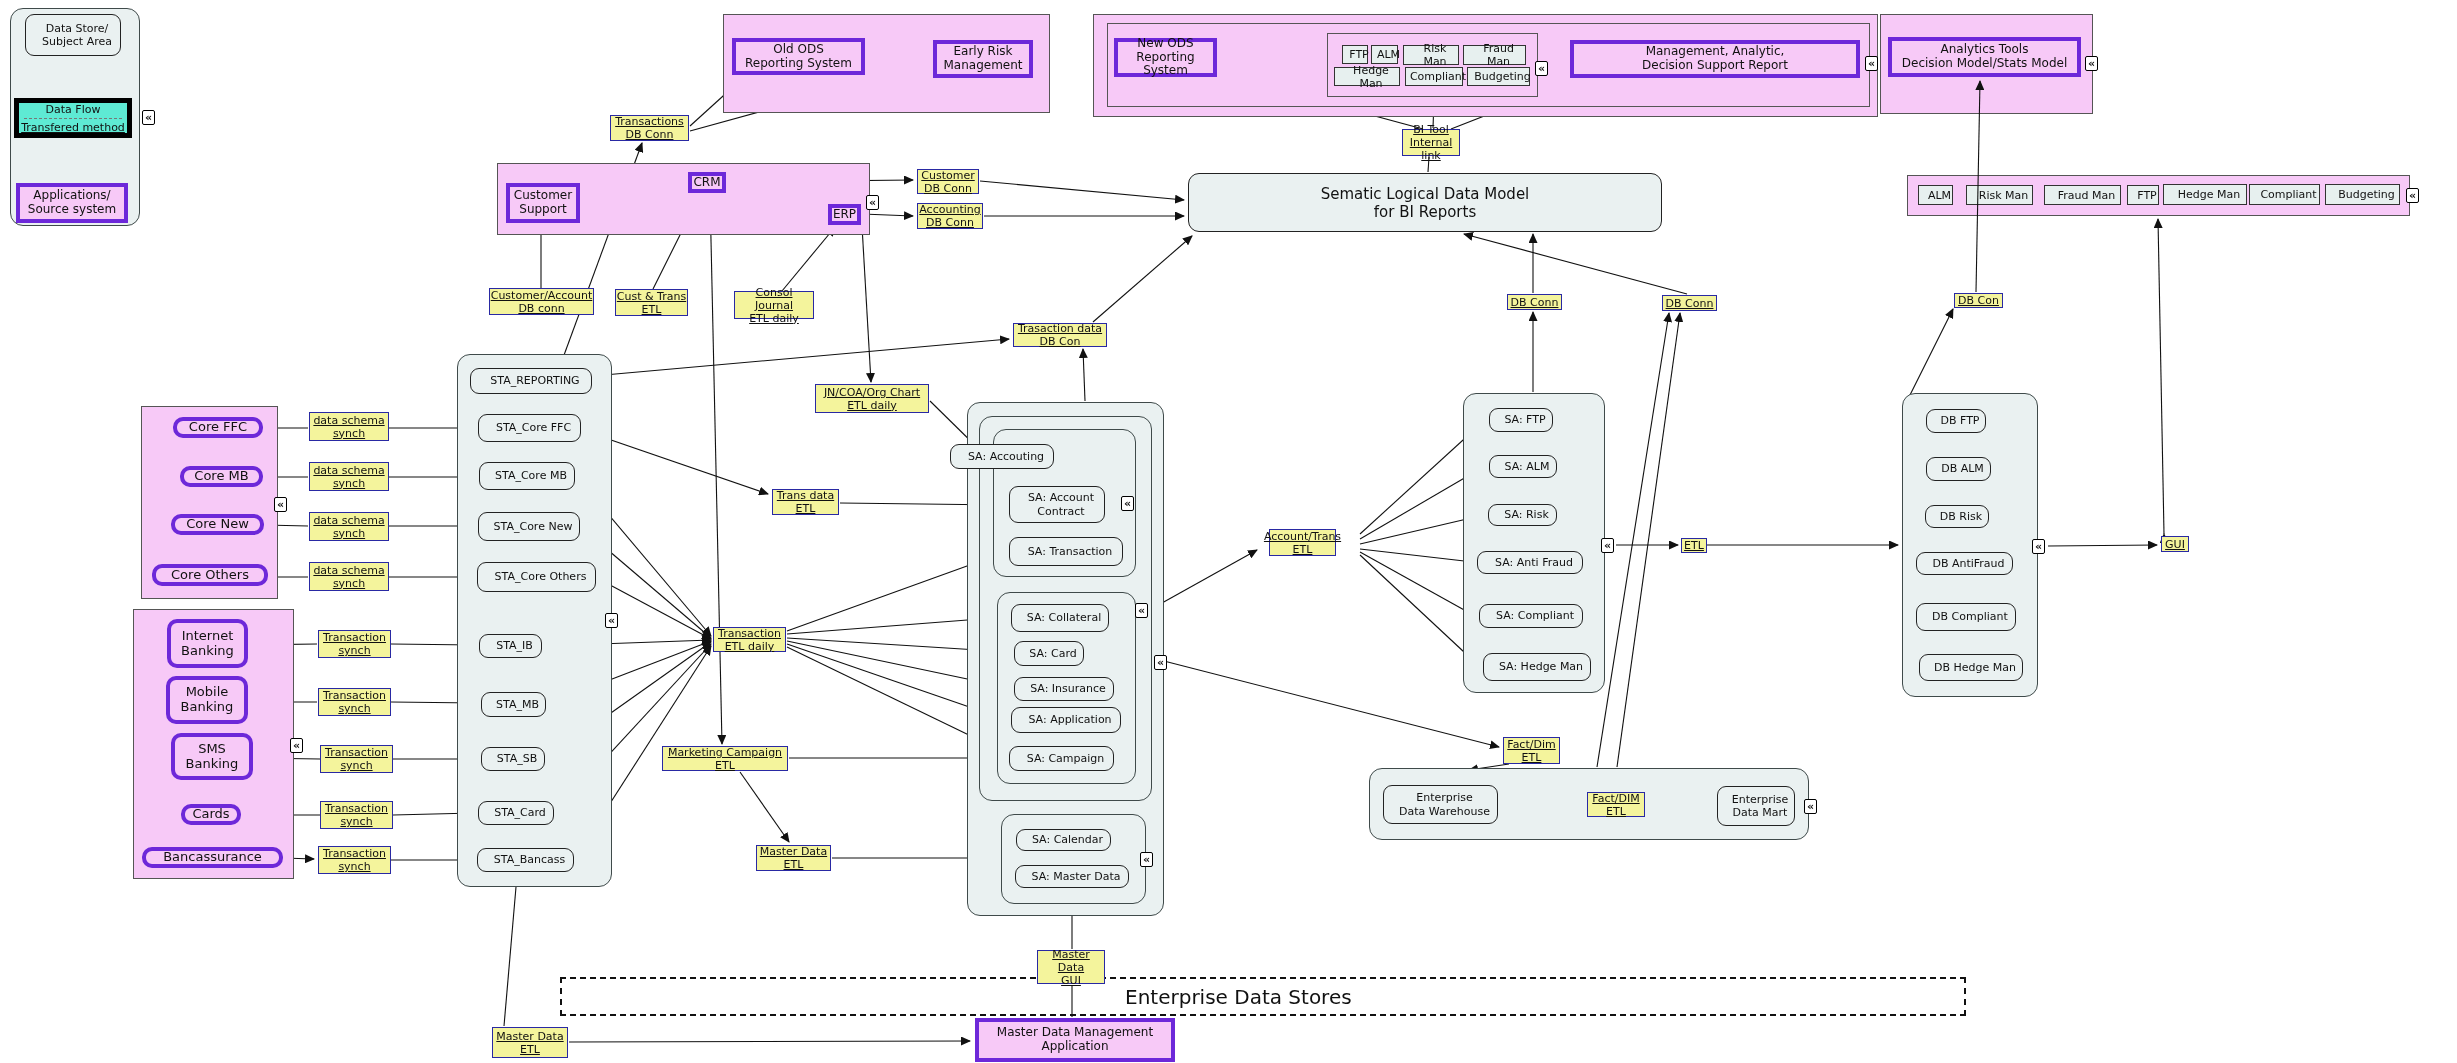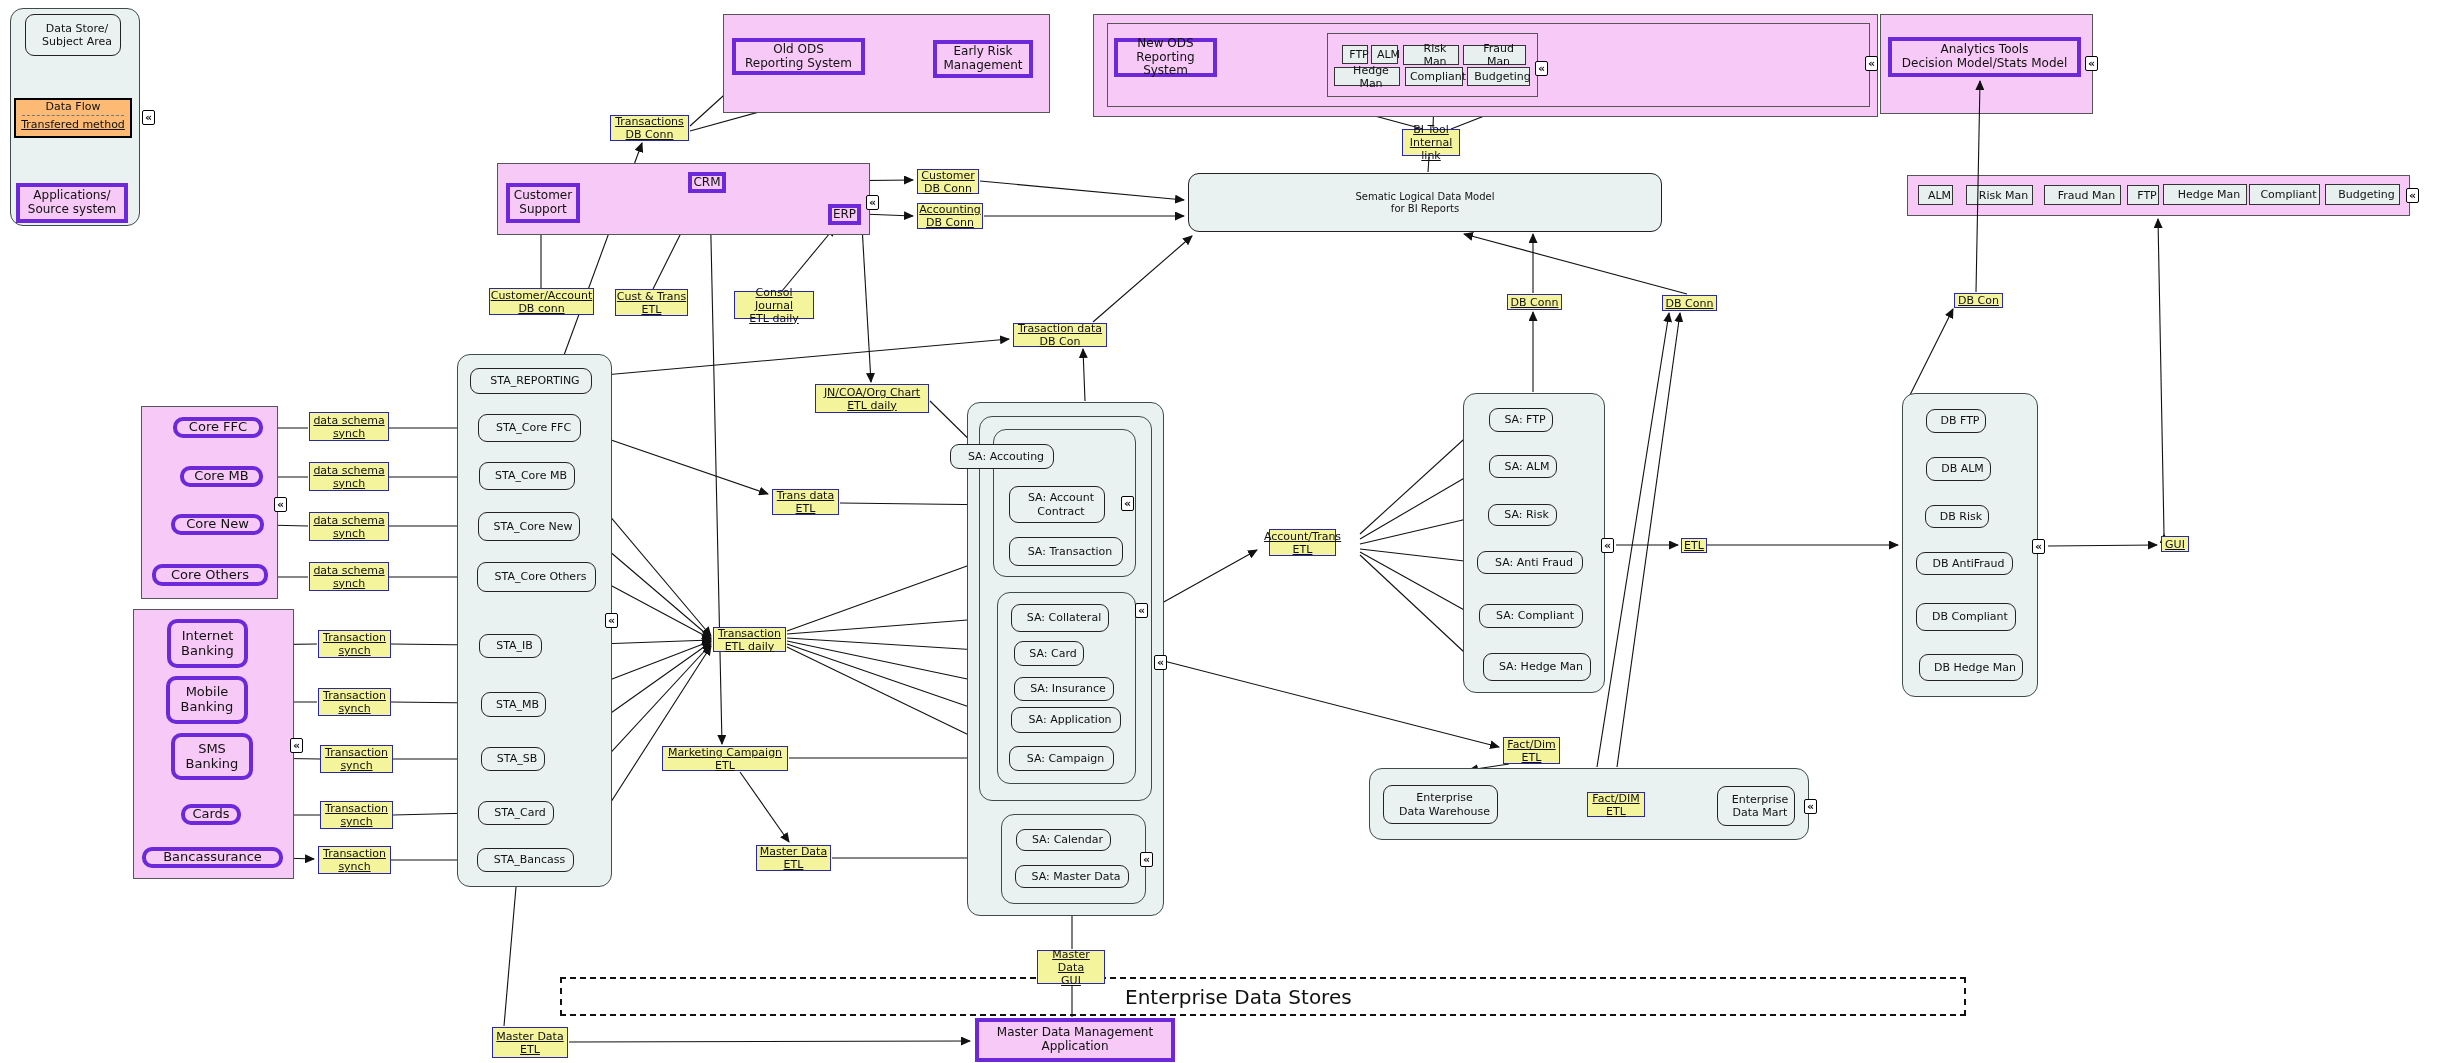--- a/index.html
+++ b/index.html
@@ -8,21 +8,21 @@
   svg.layer{position:absolute;left:0;top:0;pointer-events:none;}
   .cont{background:#eaf1f1;border:1.5px solid #3f4a4a;border-radius:13px;}
   .pcont{background:#f7c9f7;border:1px solid #555;}
   .rbox{background:#eaf1f1;border:1.3px solid #222;border-radius:9px;display:flex;align-items:center;justify-content:center;text-align:center;line-height:1.2;}
   .pbox{background:#f7c9f7;border:4px solid #6d28d9;display:flex;align-items:center;justify-content:center;text-align:center;line-height:1.15;}
   .sbox{background:#e7f0ef;border:1px solid #333;display:flex;align-items:center;justify-content:center;text-align:center;}
   .ybox{background:#f4f49c;border:1px solid #2929a3;display:flex;align-items:center;justify-content:center;text-align:center;font-size:11px;line-height:13px;text-decoration:underline;}
   .guill{background:#fff;border:1px solid #000;font-weight:bold;font-size:11px;line-height:13px;text-align:center;border-radius:2px;width:13px;height:15px;}
   .dashedbox{border:2px dashed #111;background:transparent;}
   .pre{white-space:pre-line;}
-  .f11{font-size:11px;padding-left:8px;}.f12{font-size:12px;}.f13{font-size:13px;border-radius:10px;}.f15{font-size:10px;}.f20{font-size:20px;}
+  .f11{font-size:11px;padding-left:8px;}.f12{font-size:12px;}.f13{font-size:13px;border-radius:10px;}.f15{font-size:15px;}.f20{font-size:20px;}
   .sep{border-top:1.5px dashed #777;width:90%;margin:2px auto;}
 </style>
 </head>
 <body>
 
 <div id="stage">
 
   <svg class="layer" width="2457" height="1063">
     <defs>
       <marker id="ar" markerWidth="11" markerHeight="9" refX="9" refY="4.5" orient="auto" markerUnits="userSpaceOnUse">
@@ -142,21 +142,21 @@
       <line x1="1428" y1="172" x2="1429" y2="157"></line>
       <line x1="1423" y1="129" x2="1223" y2="75" marker-end="url(#ar)"></line>
       <line x1="1433" y1="128" x2="1434" y2="100" marker-end="url(#ar)"></line>
       <line x1="1451" y1="129" x2="1561" y2="86" marker-end="url(#ar)"></line>
     </g>
   </svg>
 
   <div class="abs cont" style="left:10px;top:8px;width:130px;height:218px"></div>
   <div class="abs rbox f11 pre" style="left:25px;top:14px;width:96px;height:42px">Data Store/
 Subject Area</div>
-  <div class="abs" style="left:14px;top:98px;width:118px;height:40px;box-sizing:border-box;background:#fdba74;border:2px solid #000000;text-align:center;font-size:11px;line-height:13px">
+  <div class="abs" style="left:14px;top:98px;width:118px;height:40px;box-sizing:border-box;background:#5eead4;border:5px solid #000000;text-align:center;font-size:11px;line-height:13px">
     <div>Data Flow</div>
     <div class="sep"></div>
     <div style="text-decoration:underline">Transfered method</div>
   </div>
   <div class="abs pbox f12 pre" style="left:16px;top:183px;width:112px;height:40px">Applications/
 Source system</div>
   <div class="abs guill" style="left:142px;top:110px">«</div>
 
   <div class="abs pcont" style="left:723px;top:14px;width:327px;height:99px"></div>
   <div class="abs pbox f12 pre" style="left:732px;top:38px;width:133px;height:37px">Old ODS
@@ -172,20 +172,22 @@
 Reporting System</div>
   <div class="abs pcont" style="left:1327px;top:33px;width:211px;height:64px"></div>
   <div class="abs sbox f11" style="left:1342px;top:45px;width:26px;height:19px">FTP</div>
   <div class="abs sbox f11" style="left:1371px;top:45px;width:27px;height:19px">ALM</div>
   <div class="abs sbox f11" style="left:1403px;top:45px;width:56px;height:20px">Risk Man</div>
   <div class="abs sbox f11" style="left:1463px;top:45px;width:63px;height:20px">Fraud Man</div>
   <div class="abs sbox f11" style="left:1334px;top:67px;width:66px;height:19px">Hedge Man</div>
   <div class="abs sbox f11" style="left:1405px;top:67px;width:58px;height:19px">Compliant</div>
   <div class="abs sbox f11" style="left:1467px;top:67px;width:63px;height:19px">Budgeting</div>
   <div class="abs guill" style="left:1535px;top:61px">«</div>
+  <div class="abs pbox f12 pre" style="left:1570px;top:40px;width:290px;height:38px">Management, Analytic,
+Decision Support Report</div>
   <div class="abs ybox pre" style="left:1402px;top:129px;width:58px;height:27px">BI Tool
 Internal link</div>
 
   <div class="abs pcont" style="left:1880px;top:14px;width:213px;height:100px"></div>
   <div class="abs pbox f12 pre" style="left:1888px;top:37px;width:193px;height:40px">Analytics Tools
 Decision Model/Stats Model</div>
   <div class="abs guill" style="left:1865px;top:56px">«</div>
   <div class="abs guill" style="left:2085px;top:56px">«</div>
 
   <div class="abs pcont" style="left:1907px;top:175px;width:503px;height:41px"></div>

